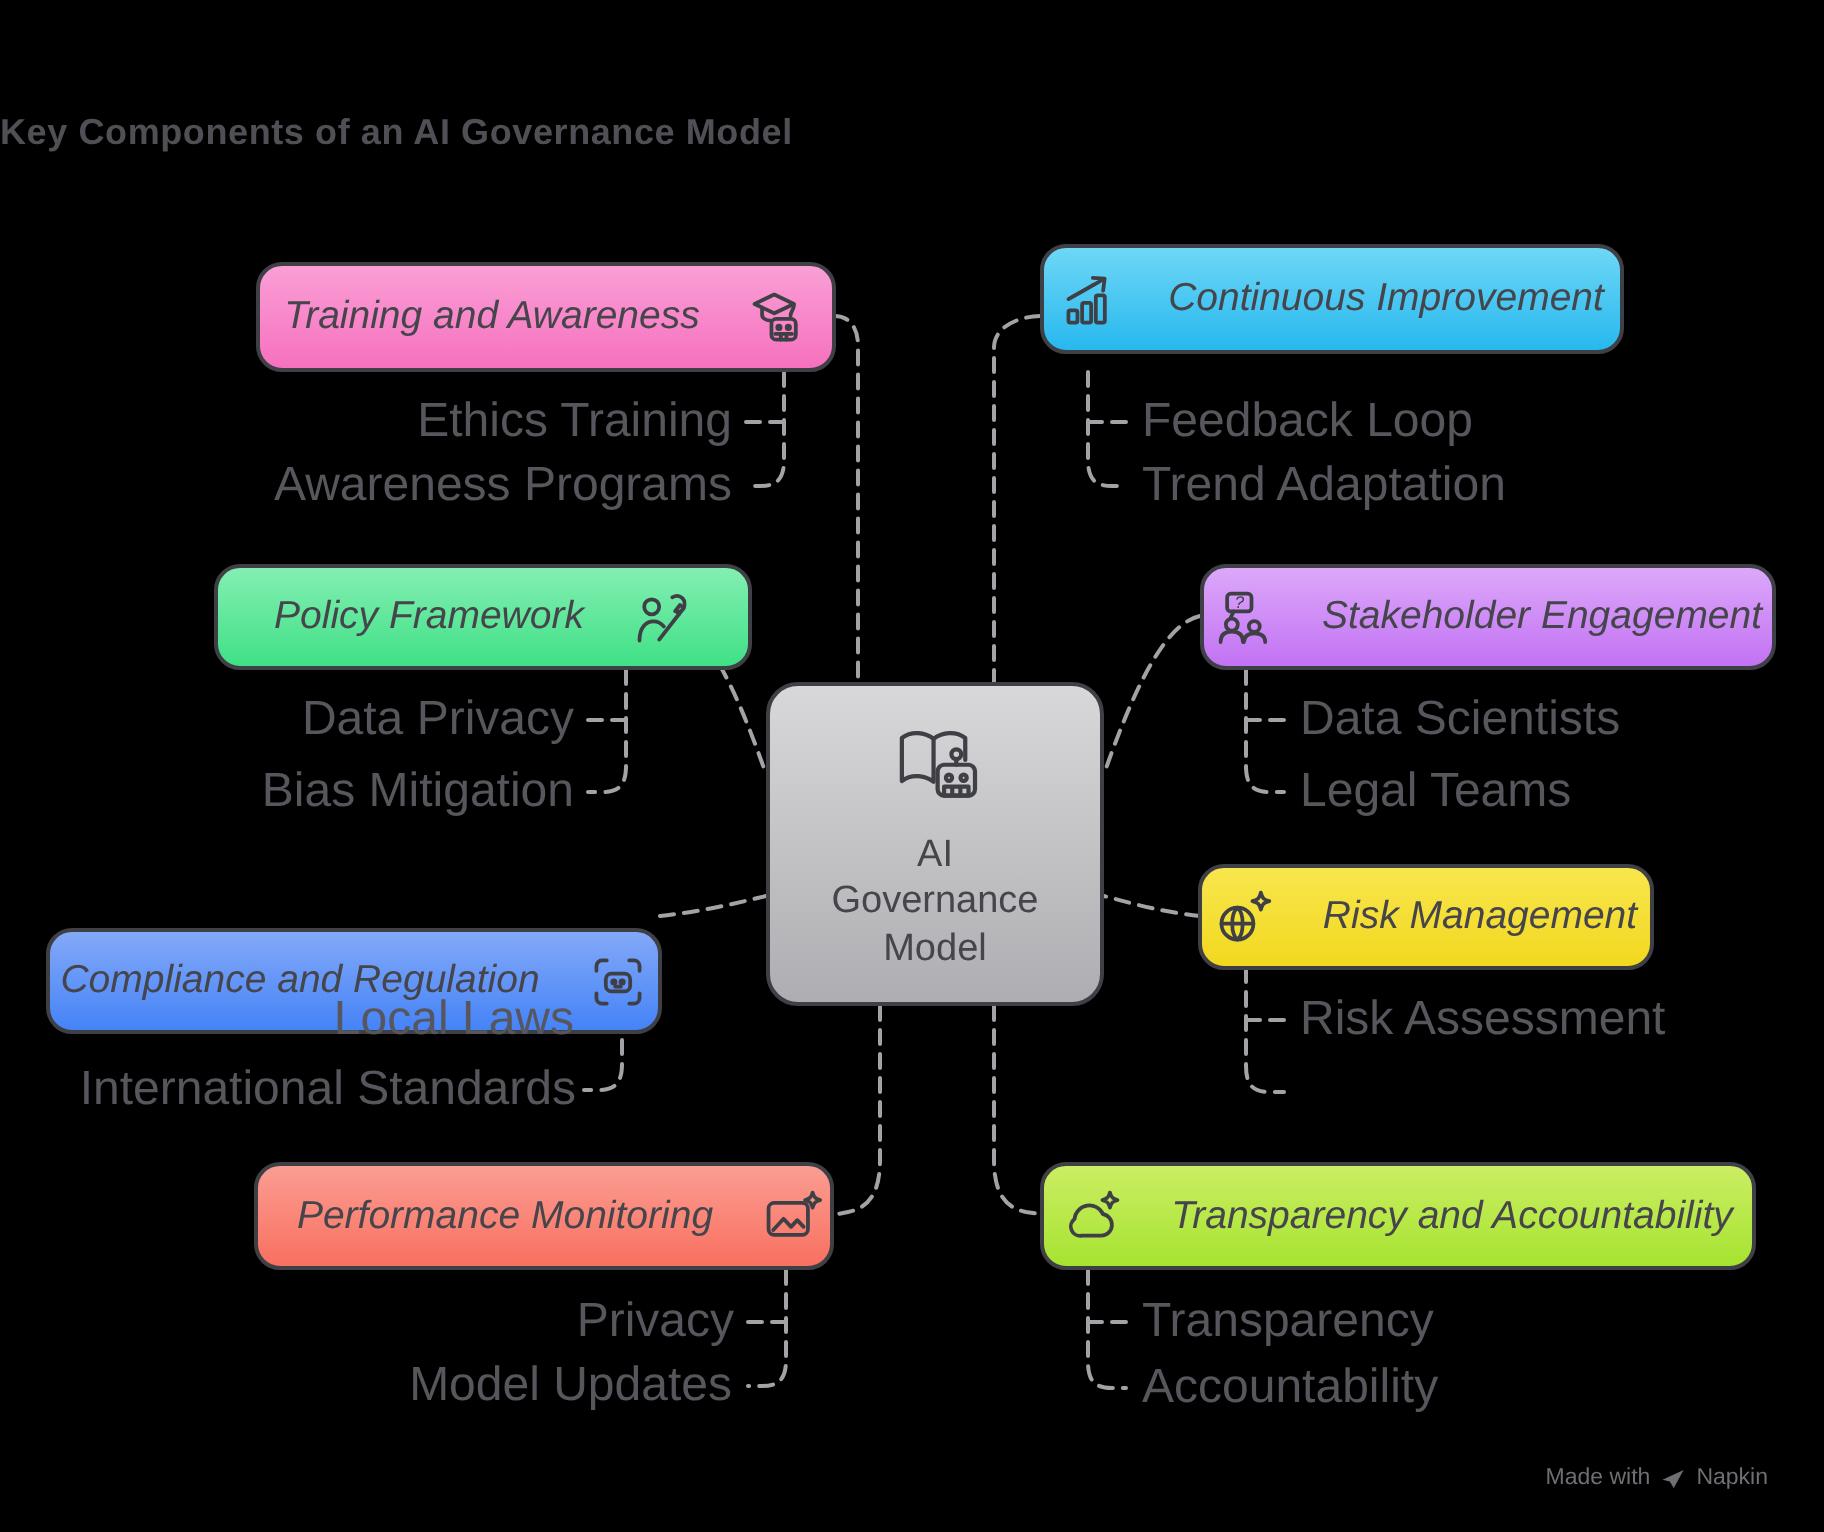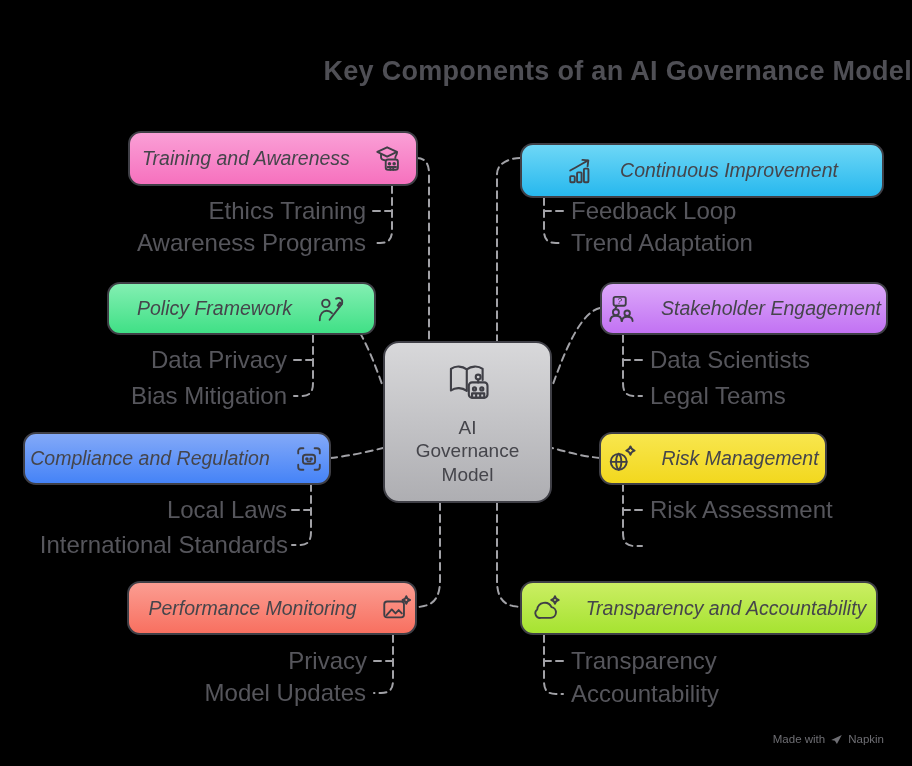--- a/index.html
+++ b/index.html
@@ -1,28 +1,28 @@
 <!DOCTYPE html>
 <html><head>
 <meta charset="utf-8">
 <style>
   html,body{margin:0;padding:0;background:#000;}
   .stage{position:relative;width:912px;height:766px;background:var(--bg,#000);
          font-family:"Liberation Sans",sans-serif;overflow:hidden;}
-  .title{position:absolute;left:0;top:56px;width:100%;text-align:right;
-         font-size:27px;font-weight:bold;color:#4F4F55;letter-spacing:.3px;}
+  .title{position:absolute;left:0;top:56px;width:100%;text-align:left;
+         font-size:18px;font-weight:bold;color:#4F4F55;letter-spacing:.3px;}
   svg.wires{position:absolute;left:0;top:0;}
   .wire{fill:none;stroke:var(--wire,#A2A2A7);stroke-width:2;
         stroke-dasharray:7 5;stroke-linecap:round;}
   .node{position:absolute;display:flex;align-items:center;justify-content:center;
         gap:24px;border:2px solid #3F3F46;border-radius:13px;color:#45454B;
         font-size:19.5px;box-sizing:border-box;padding:0 10px;font-style:italic;}
   .node .lbl{white-space:nowrap;}
   .b0{left:128px;top:131px;width:290px;height:55px}
-  .b1{left:520px;top:143px;width:364px;height:55px}
+  .b1{left:520px;top:122px;width:292px;height:55px}
   .b2{left:107px;top:282px;width:269px;height:53px}
   .b3{left:600px;top:282px;width:288px;height:53px}
   .b4{left:23px;top:432px;width:308px;height:53px}
   .b5{left:599px;top:432px;width:228px;height:53px}
   .b6{left:127px;top:581px;width:290px;height:54px}
   .b7{left:520px;top:581px;width:358px;height:54px}
   .center-node{position:absolute;left:383px;top:341px;width:169px;height:162px;
         border:2px solid #3F3F46;border-radius:16px;box-sizing:border-box;
         display:flex;flex-direction:column;align-items:center;justify-content:center;
         color:#45454B;font-size:19px;line-height:23.5px;text-align:center;gap:6px;}
@@ -124,21 +124,21 @@
         <text x="13.5" y="10.5" font-size="9" fill="#3F3F46" stroke="none" text-anchor="middle" font-family="Liberation Sans, sans-serif">?</text>
         <circle cx="9.5" cy="19.5" r="3.2"></circle>
         <path d="M3.5 28.8 C3.5 24.5 6 23.2 9.5 23.2 C13 23.2 15.5 24.5 15.5 28.8"></path>
         <circle cx="21.5" cy="20.5" r="2.9"></circle>
         <path d="M16 28.8 C16.2 25.3 18.3 24.2 21.5 24.2 C24.8 24.2 27.3 25.5 27.3 28.8"></path>
       </svg>
     </span>
     <span class="lbl">Stakeholder Engagement</span>
   </div>
 
-  <div class="node b4" style="background: linear-gradient(rgb(131, 169, 248) 0%, rgb(69, 131, 247) 100%);">
+  <div class="node b4" style="background: linear-gradient(rgb(131, 169, 248) 0%, rgb(69, 131, 247) 100%); margin-top: 32px;">
     <span class="lbl">Compliance and Regulation</span>
     <span class="icon">
       <svg width="30" height="30" viewBox="0 0 32 32" fill="none" stroke="#3F3F46" stroke-width="2" stroke-linecap="round" stroke-linejoin="round">
         <path d="M4.5 10 V7.5 A3 3 0 0 1 7.5 4.5 H10"></path>
         <path d="M22 4.5 h2.5 A3 3 0 0 1 27.5 7.5 V10"></path>
         <path d="M27.5 22 v2.5 A3 3 0 0 1 24.5 27.5 H22"></path>
         <path d="M10 27.5 H7.5 A3 3 0 0 1 4.5 24.5 V22"></path>
         <rect x="9.5" y="11.5" width="13" height="9.5" rx="3"></rect>
         <circle cx="13.8" cy="16" r="0.9" fill="#3F3F46"></circle>
         <circle cx="18.2" cy="16" r="0.9" fill="#3F3F46"></circle>

